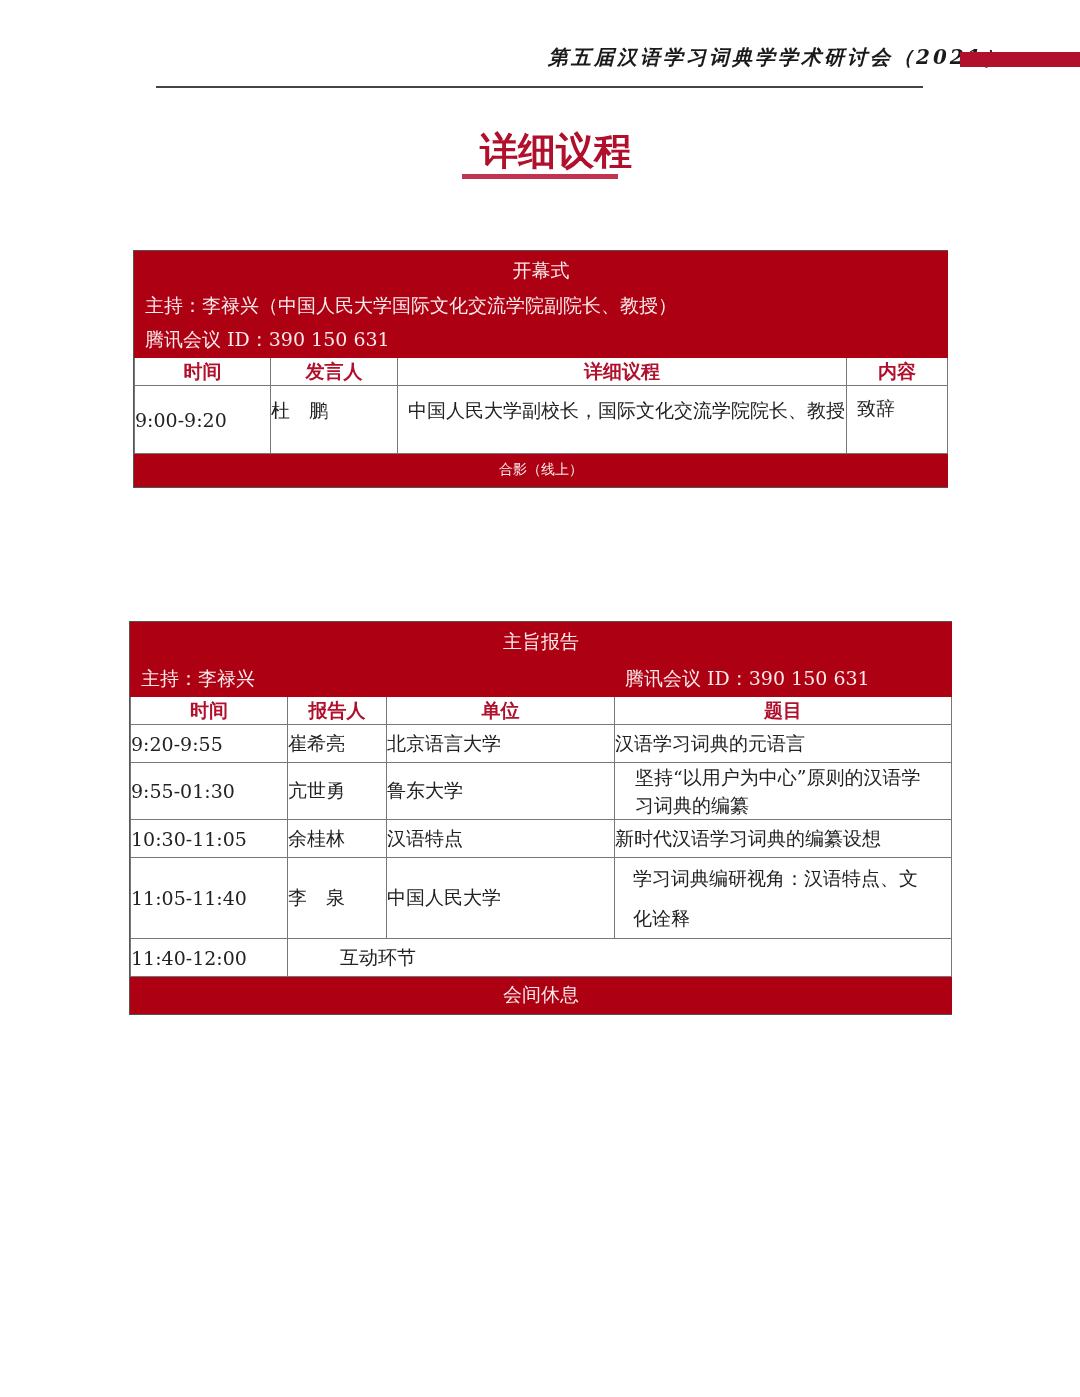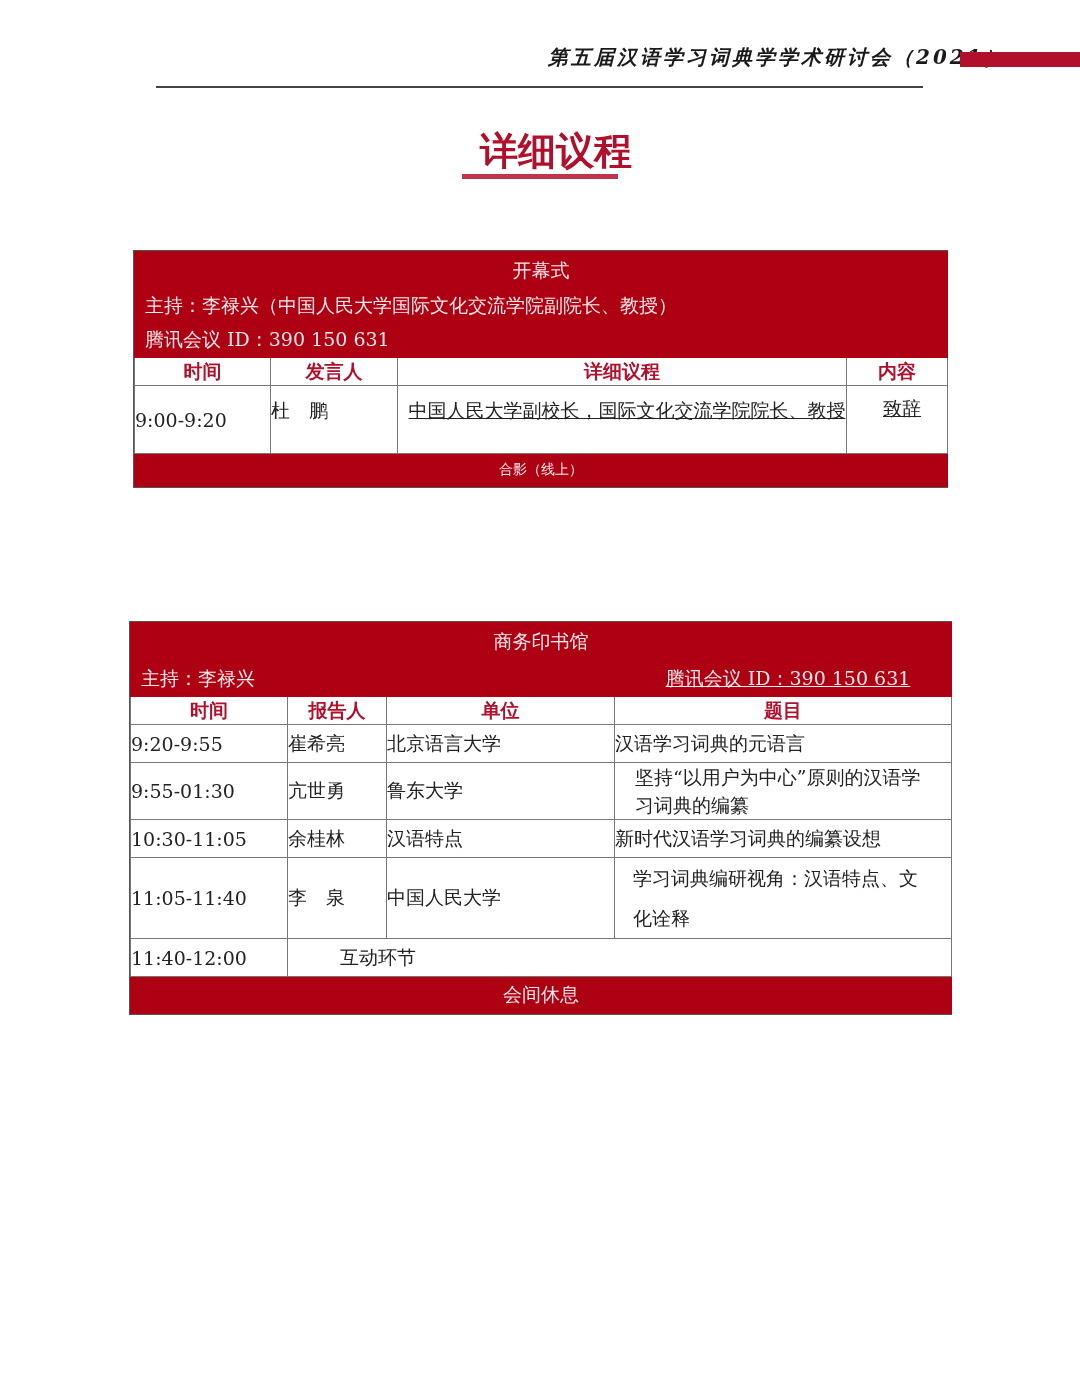--- a/index.html
+++ b/index.html
@@ -14,21 +14,21 @@
   .title-underline { position: absolute; left: 462px; top: 174px; width: 156px; height: 5px; background: #c0344e; }
 
   .agenda { position: absolute; border: 1px solid #555; background: #fff; }
   .agenda table { border-collapse: collapse; width: 100%; table-layout: fixed; }
   .agenda td { border: 1px solid #777; padding: 0; font-size: 19px; vertical-align: middle; margin-left: 40px; }
   .red { background: #ad0013; color: #fbeaea; }
   .sec-title { text-align: center; font-size: 26px; }
   .hl { font-size: 19px; padding-left: 10px !important; }
   .th { text-align: center; color: #b0102c; font-family: "DejaVu Sans", sans-serif; font-weight: bold; font-size: 19px; }
   .c { }
-  .l { text-align: center; padding-left: 10px !important; text-decoration: underline; }
+  .l { text-align: left; padding-left: 10px !important; }
 </style>
 </head>
 <body>
 
 <div class="hdr-title">第五届汉语学习词典学学术研讨会（2021）</div>
 <div class="hdr-bar"></div>
 <div class="hdr-line"></div>
 
 <div class="page-title">详细议程</div>
 <div class="title-underline"></div>
@@ -73,21 +73,21 @@
 <div class="agenda" style="left:129px; top:621px; width:821px;">
   <table>
     <colgroup>
         <col style="width:157px">
         <col style="width:99px">
         <col style="width:228px">
         <col style="width:337px">
       </colgroup>
     <tbody>
         <tr class="red" style="height:38px">
-      <td colspan="4" class="sec-title" style="border-color:#ad0013">商务印书馆</td>
+      <td colspan="4" class="sec-title" style="border-color:#ad0013">主旨报告</td>
     </tr>
     <tr class="red" style="height:36px">
       <td colspan="3" class="hl" style="border-color:#ad0013">主持：李禄兴</td>
       <td class="l" style="border-color:#ad0013; font-size:19px">腾讯会议 ID：390 150 631</td>
     </tr>
     <tr style="height:28px">
       <td class="th">时间</td>
       <td class="th">报告人</td>
       <td class="th">单位</td>
       <td class="th">题目</td>

